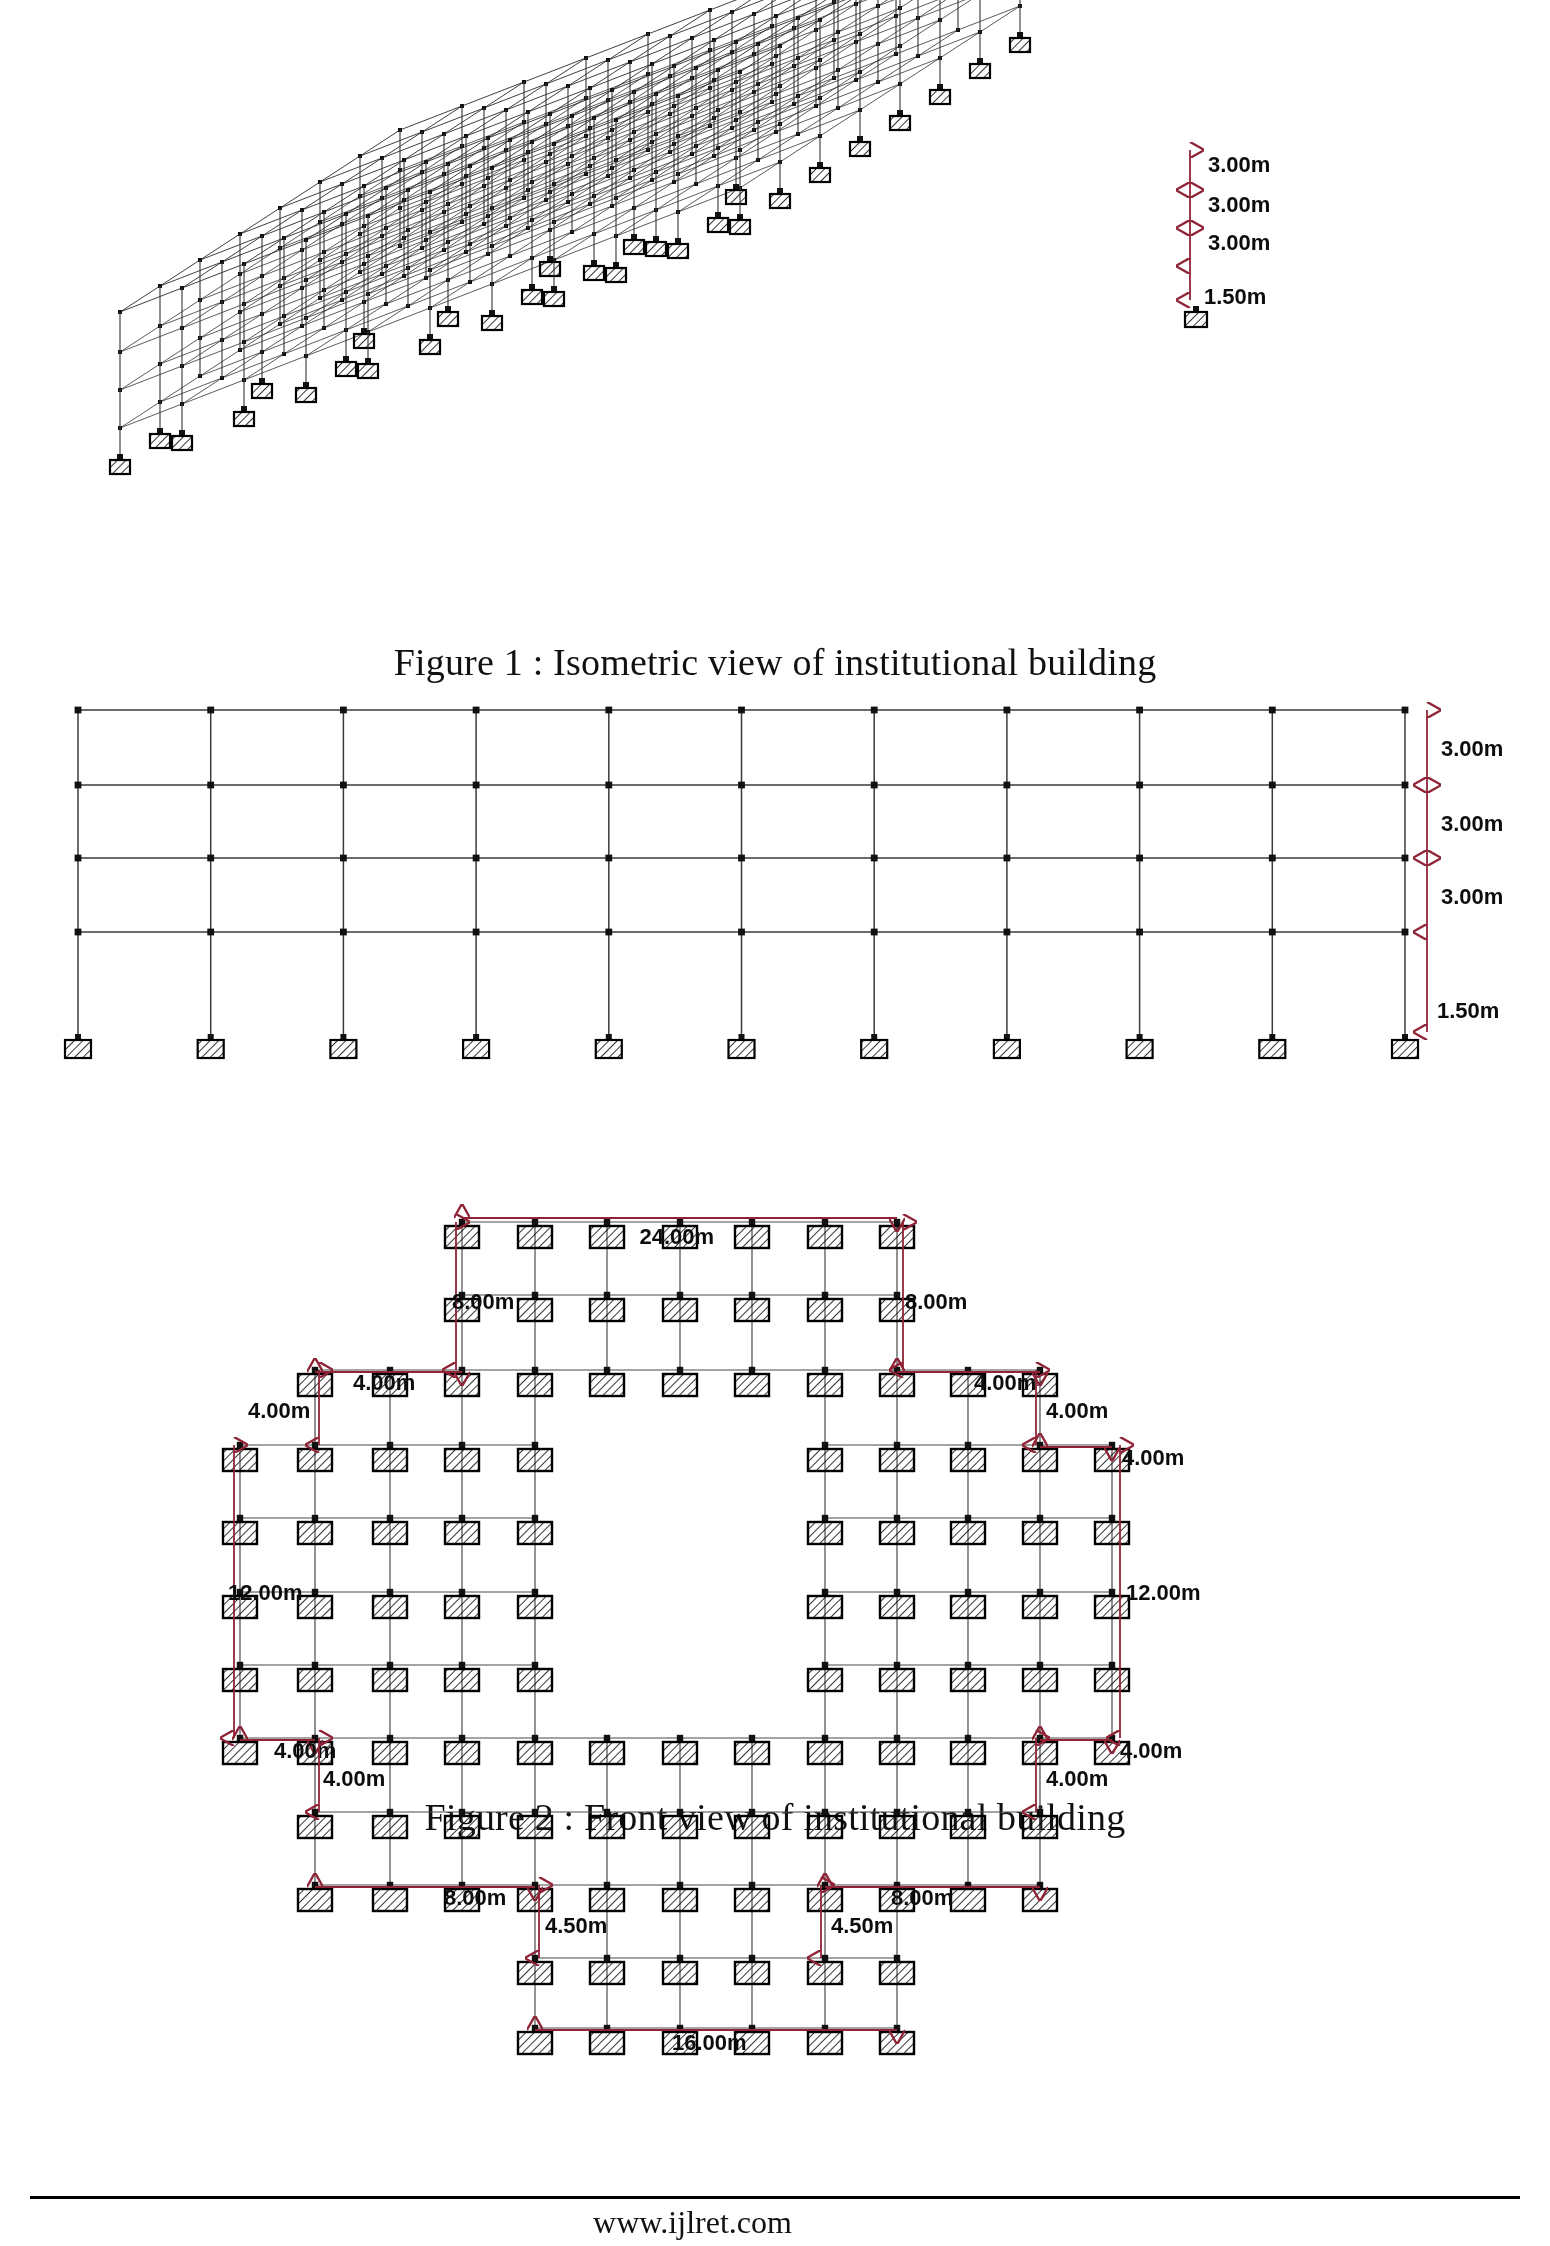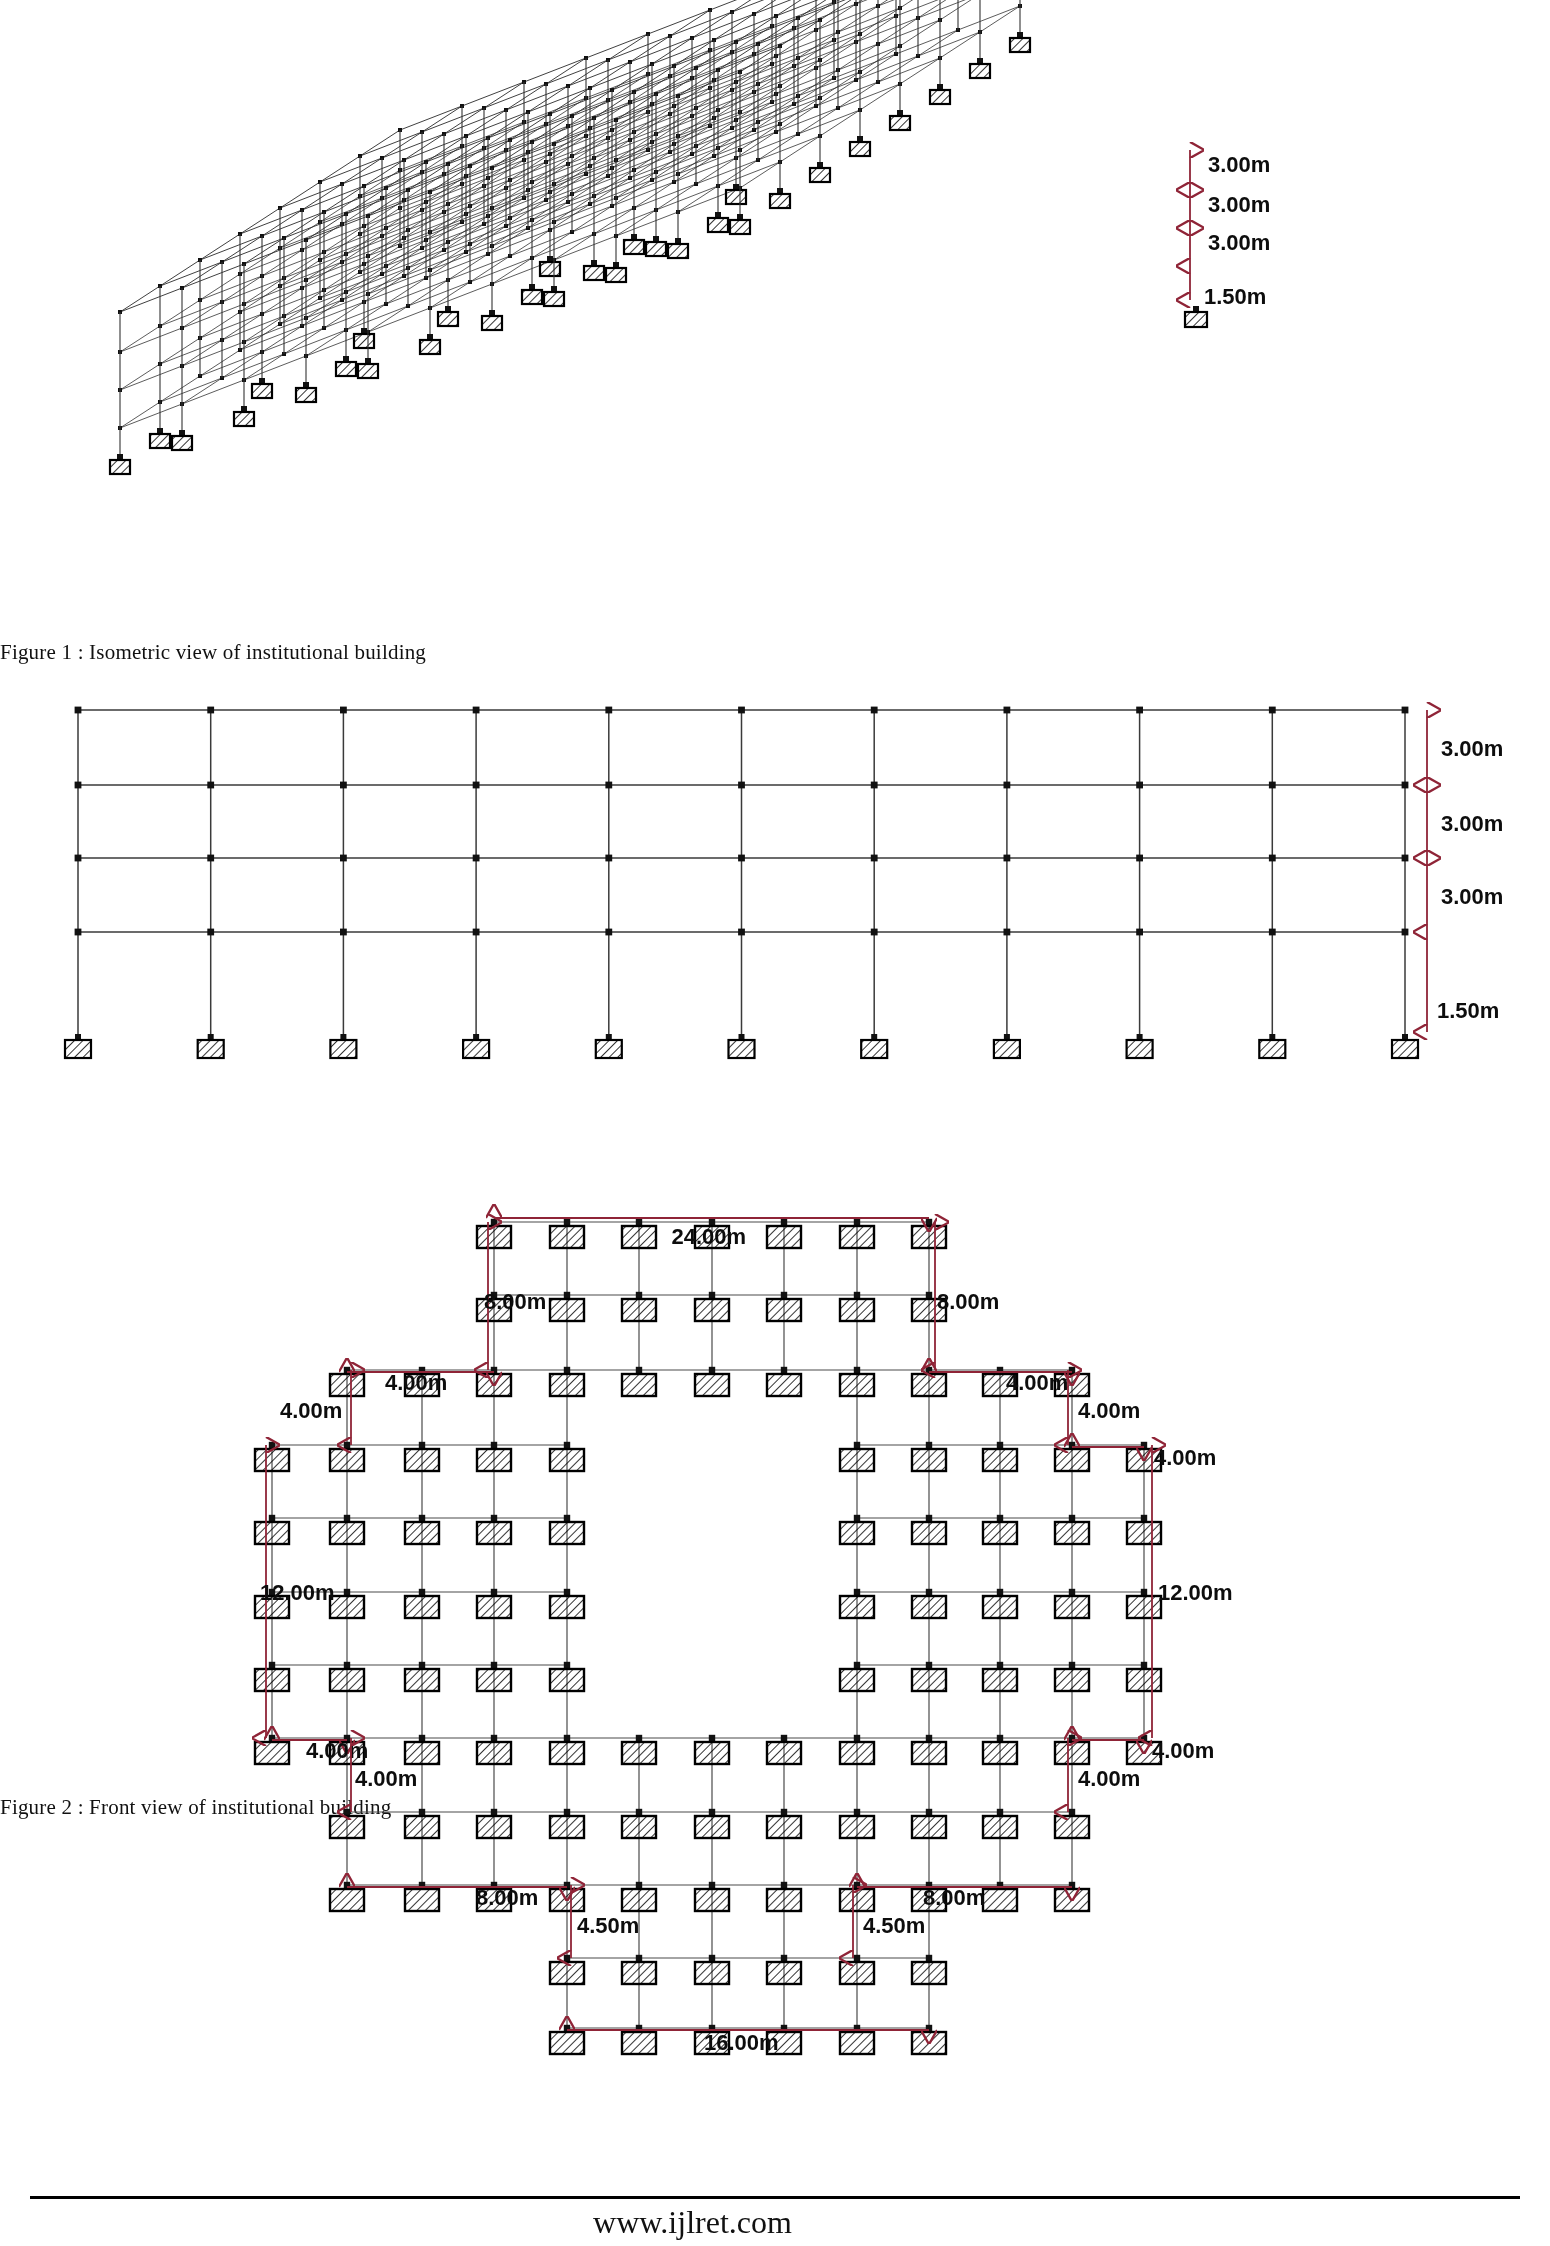--- a/index.html
+++ b/index.html
@@ -1,33 +1,33 @@
 <!DOCTYPE html>
 <html><head>
 <meta charset="utf-8">
 <style>
   html,body{margin:0;padding:0;background:#fff;}
   body{width:1550px;height:2246px;font-family:"Liberation Serif",serif;color:#000;position:relative;overflow:hidden;}
   .page{position:relative;width:1550px;height:2246px;padding-left:20px;}
 
   .fig{position:relative;width:100%;}
-  .caption{text-align:left;font-family:"Liberation Serif",serif;font-size:21px;color:#111;letter-spacing:.2px;}
+  .caption{text-align:center;font-family:"Liberation Serif",serif;font-size:38px;color:#111;letter-spacing:.2px;}
 
   
   #fig1-wrap{position:absolute;left:0;top:0;width:1550px;height:620px;}
   #fig1-svg{position:absolute;left:0;top:0;}
   #fig1-cap{position:absolute;left:0;top:640px;width:1550px;}
 
   
   #fig2-wrap{position:absolute;left:0;top:690px;width:1550px;height:400px;}
   #fig2-svg{position:absolute;left:0;top:0;}
   #fig2-cap{position:absolute;left:0;top:1105px;width:1550px;}
 
   
-  #fig3-wrap{position:absolute;left:0;top:1200px;width:1344px;height:900px;margin-left:32px;}
+  #fig3-wrap{position:absolute;left:0;top:1200px;width:1344px;height:900px;}
   #fig3-svg{position:absolute;left:0;top:0;}
 
   
   #footer-rule{position:absolute;left:30px;top:2196px;width:1490px;height:0;border-top:3px solid #000;}
   #footer-text{position:absolute;left:12px;top:2204px;width:1361px;text-align:center;
                font-family:"Liberation Serif",serif;font-size:32px;color:#111;}
 
   .dimtext{font-family:"Liberation Sans",sans-serif;font-weight:bold;fill:#0d0d0d;}
 </style>
 </head>

